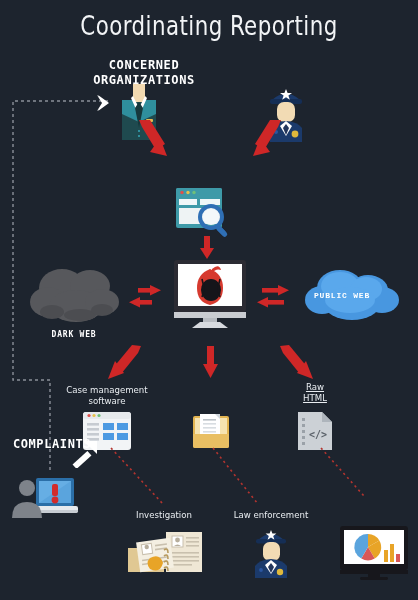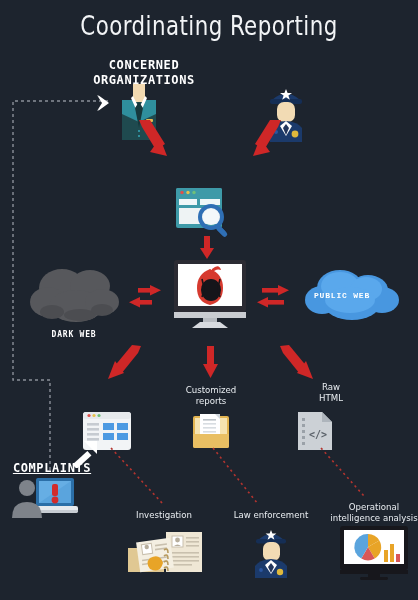--- a/index.html
+++ b/index.html
@@ -220,74 +220,74 @@
       <polygon points="0,18 15,18 7.5,32"></polygon>
     </g>
   </svg>
   <svg class="arrow" style="left:277px;top:344px;width:40px;height:40px;">
     <g fill="#cf2727">
       <polygon points="3,2 12,1 31,24 23,30 6,9"></polygon>
       <polygon points="36,35 20,29 29,17"></polygon>
     </g>
   </svg>
 
+  <div class="softlabel" style="left:52px;top:385px;width:110px;">Case management
+software</div>
 
   <svg class="icon" style="left:83px;top:412px;width:48px;height:38px;">
     <rect x="0" y="0" width="48" height="38" rx="3" fill="#f2f4f6"></rect>
     <rect x="0" y="0" width="48" height="7" rx="3" fill="#e6e9ec"></rect>
     <circle cx="6" cy="3.5" r="1.6" fill="#e0504b"></circle>
     <circle cx="11" cy="3.5" r="1.6" fill="#e8c24a"></circle>
     <circle cx="16" cy="3.5" r="1.6" fill="#6fc07a"></circle>
     <rect x="4" y="11" width="12" height="2.6" fill="#c6cbd1"></rect>
     <rect x="4" y="16" width="12" height="2.6" fill="#c6cbd1"></rect>
     <rect x="4" y="21" width="12" height="2.6" fill="#c6cbd1"></rect>
     <rect x="4" y="26" width="12" height="2.6" fill="#c6cbd1"></rect>
     <rect x="20" y="11" width="11" height="7" fill="#4d9ae2"></rect>
     <rect x="34" y="11" width="11" height="7" fill="#4d9ae2"></rect>
     <rect x="20" y="21" width="11" height="7" fill="#4d9ae2"></rect>
     <rect x="34" y="21" width="11" height="7" fill="#4d9ae2"></rect>
   </svg>
 
-  <div class="softlabel" style="left:166px;top:385px;width:90px;">Customized
-reports</div>
 
   <svg class="icon" style="left:191px;top:412px;width:40px;height:38px;">
     <rect x="2" y="4" width="36" height="32" rx="2" fill="#e3b552"></rect>
     <rect x="4" y="6" width="32" height="28" fill="#f6e3b0"></rect>
     <rect x="9" y="2" width="20" height="28" fill="#ffffff"></rect>
     <rect x="12" y="7" width="13" height="1.6" fill="#b9c0c6"></rect>
     <rect x="12" y="11" width="13" height="1.6" fill="#d8dde1"></rect>
     <rect x="12" y="15" width="13" height="1.6" fill="#d8dde1"></rect>
     <rect x="12" y="19" width="13" height="1.6" fill="#d8dde1"></rect>
     <polygon points="24,2 29,2 29,7" fill="#cfd6dc"></polygon>
     <path d="M2 22 h36 v12 a2 2 0 0 1 -2 2 H4 a2 2 0 0 1 -2 -2z" fill="#e9bf63"></path>
   </svg>
 
-  <div class="softlabel" style="left:296px;top:382px;width:70px;">Raw
+  <div class="softlabel" style="left:280px;top:382px;width:70px;text-decoration:underline;">Raw
 HTML</div>
 
   <svg class="icon" style="left:296px;top:410px;width:38px;height:42px;">
     <path d="M2 2 h24 l10 10 v28 H2z" fill="#ccd1d6"></path>
     <polygon points="26,2 36,12 26,12" fill="#aeb5bc"></polygon>
     <rect x="6" y="8" width="3" height="3" fill="#9aa1a8"></rect>
     <rect x="6" y="14" width="3" height="3" fill="#9aa1a8"></rect>
     <rect x="6" y="20" width="3" height="3" fill="#9aa1a8"></rect>
     <rect x="6" y="26" width="3" height="3" fill="#9aa1a8"></rect>
     <rect x="6" y="32" width="3" height="3" fill="#9aa1a8"></rect>
     <text x="22" y="28" font-family="DejaVu Sans Mono, monospace" font-size="10" font-weight="700" fill="#5c636b" text-anchor="middle">&lt;/&gt;</text>
   </svg>
 
   <svg class="arrow" style="left:70px;top:440px;width:28px;height:28px;">
     <g fill="#ffffff">
       <rect x="2" y="17" width="20" height="6" transform="rotate(-42 12 20)"></rect>
       <polygon points="27,1 27,14 14,1"></polygon>
     </g>
   </svg>
 
-  <div class="pixlabel" style="left:8px;top:461px;width:88px;text-decoration:underline;">COMPLAINTS</div>
+  <div class="pixlabel" style="left:8px;top:437px;width:88px;">COMPLAINTS</div>
 
   <svg class="icon" style="left:8px;top:474px;width:74px;height:48px;">
 
     <rect x="28" y="4" width="38" height="28" rx="2" fill="#2b6fa8"></rect>
     <rect x="31" y="7" width="32" height="22" fill="#5aa4dd"></rect>
     <polygon points="31,7 63,7 31,29" fill="#66aee4"></polygon>
     <rect x="24" y="32" width="46" height="6" rx="2" fill="#e7eaee"></rect>
     <rect x="24" y="36" width="46" height="3" rx="1.4" fill="#c7ccd2"></rect>
 
     <rect x="44" y="10" width="6" height="12" rx="2" fill="#d22b2b"></rect>
@@ -349,22 +349,20 @@
     <rect x="8" y="15" width="30" height="4.6" rx="2" fill="#152e55"></rect>
     <polygon points="23,6 24.4,9.6 28.4,9.6 25.2,12 26.4,15.8 23,13.4 19.6,15.8 20.8,12 17.6,9.6 21.6,9.6" fill="#ffffff"></polygon>
     <rect x="15" y="18" width="17" height="19" rx="6.6" fill="#f2dbb4"></rect>
     <path d="M7 54 L7 42 q4 -6 16 -7 q12 1 16 7 L39 54 z" fill="#1b3a6b"></path>
     <polygon points="23,36 29,41 23,50 17,41" fill="#ffffff"></polygon>
     <polygon points="23,39 26,43 23,49 20,43" fill="#23365c"></polygon>
     <circle cx="32" cy="48" r="3.2" fill="#e0b93c"></circle>
     <circle cx="13" cy="46" r="1.9" fill="#2b56a0"></circle>
   </svg>
 
-  <div class="softlabel" style="left:330px;top:502px;width:88px;">Operational
-intelligence analysis</div>
 
   <svg class="icon" style="left:338px;top:526px;width:72px;height:54px;">
     <rect x="2" y="0" width="68" height="44" rx="3" fill="#17171c"></rect>
     <rect x="6" y="4" width="60" height="34" fill="#ffffff"></rect>
 
     <path d="M30 21 L30 8 a13 13 0 0 1 11.3 6.5 z" fill="#e8a427"></path>
     <path d="M30 21 L41.3 14.5 a13 13 0 0 1 -4.6 18 z" fill="#e8a427"></path>
     <path d="M30 21 L36.7 32.5 a13 13 0 0 1 -13.4 0 z" fill="#d95757"></path>
     <path d="M30 21 L23.3 32.5 a13 13 0 0 1 6.7 -24.5 z" fill="#5aa4dd"></path>
 

